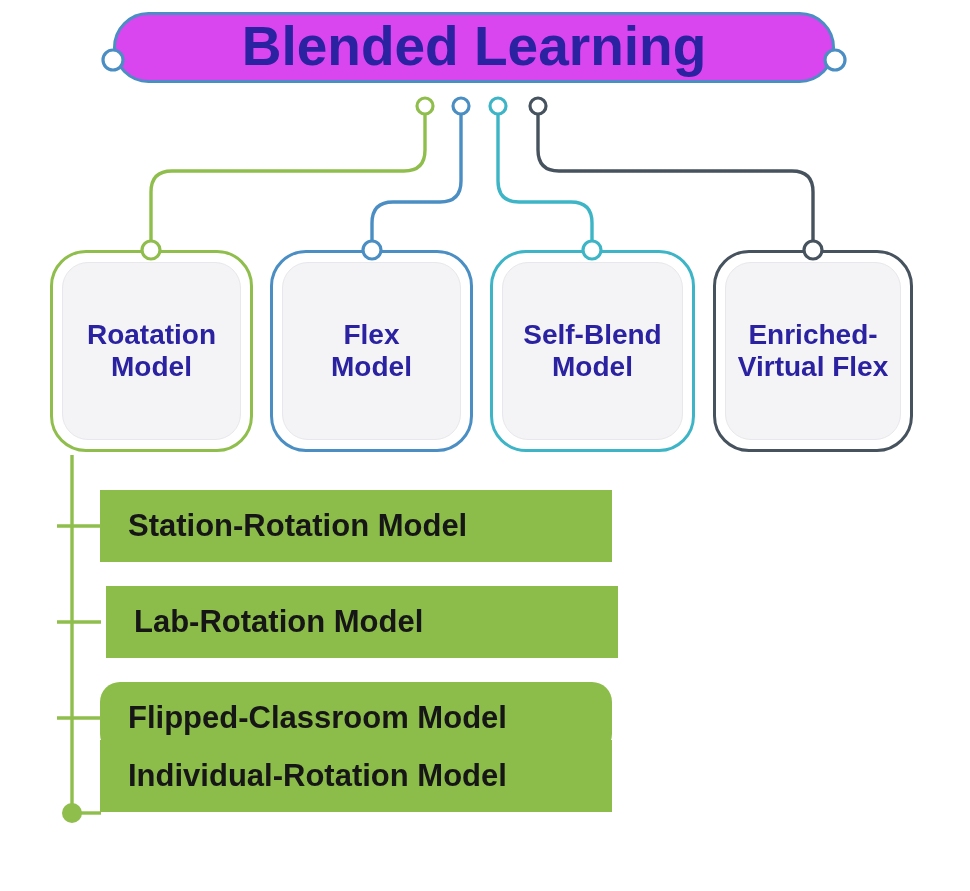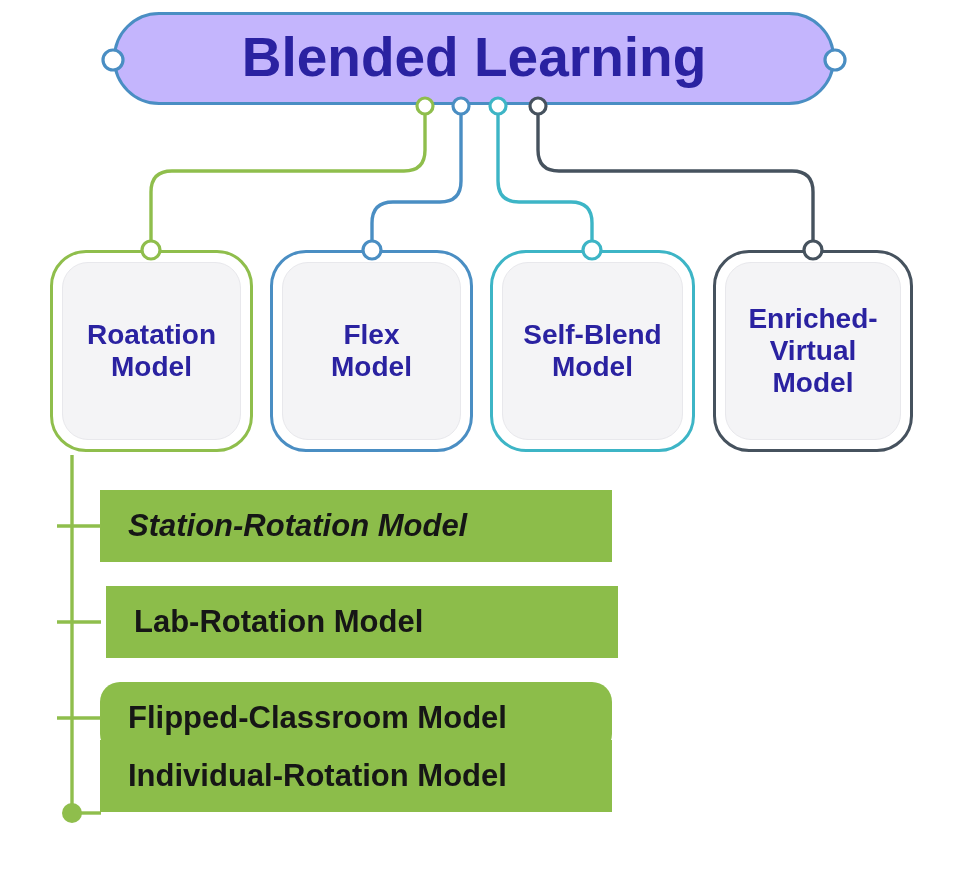--- a/index.html
+++ b/index.html
@@ -12,24 +12,24 @@
     position: relative;
     width: 970px;
     height: 891px;
     background: #ffffff;
     overflow: hidden;
   }
   
   .root-node {
     position: absolute;
     left: 113px; top: 12px;
-    width: 722px; height: 93px;
+    width: 722px; height: 71px;
     border: 3px solid;
     border-radius: 46px;
-    background: #c4b5fd;
+    background: #d946ef;
     box-sizing: border-box;
     display: flex;
     align-items: center;
     justify-content: center;
   }
   .root-label {
     font-size: 55px;
     font-weight: bold;
     letter-spacing: 0px;
     white-space: nowrap;
@@ -78,21 +78,21 @@
     display: flex;
     align-items: center;
     padding-left: 28px;
     box-sizing: border-box;
   }
   .sub-bar-label {
     font-size: 31px;
     font-weight: bold;
     white-space: nowrap;
   }
-  .sb0 { top: 490px; font-style: italic; }
+  .sb0 { top: 490px; }
   .sb1 { top: 586px; margin-left: 6px; }
   .sb2 { top: 682px; border-radius: 20px; }
   .sb3 { top: 740px; }
   
   .connector-layer {
     position: absolute;
     left: 0; top: 0;
     width: 970px; height: 891px;
     pointer-events: none;
   }
@@ -124,21 +124,21 @@
       <div class="branch-label" style="color: rgb(42, 34, 161);">Flex Model</div>
     </div>
   </div>
   <div class="branch-node b2" style="border-color: rgb(61, 181, 198);">
     <div class="branch-panel">
       <div class="branch-label" style="color: rgb(42, 34, 161);">Self-Blend Model</div>
     </div>
   </div>
   <div class="branch-node b3" style="border-color: rgb(70, 82, 94);">
     <div class="branch-panel">
-      <div class="branch-label" style="color: rgb(42, 34, 161);">Enriched-Virtual Model</div>
+      <div class="branch-label" style="color: rgb(42, 34, 161);">Enriched-Virtual Flex</div>
     </div>
   </div>
 
   <div class="sub-bar sb0" style="background-color: rgb(140, 189, 74);">
     <div class="sub-bar-label" style="color: rgb(22, 22, 22);">Station-Rotation Model</div>
   </div>
   <div class="sub-bar sb1" style="background-color: rgb(140, 189, 74);">
     <div class="sub-bar-label" style="color: rgb(22, 22, 22);">Lab-Rotation Model</div>
   </div>
   <div class="sub-bar sb2" style="background-color: rgb(140, 189, 74);">

